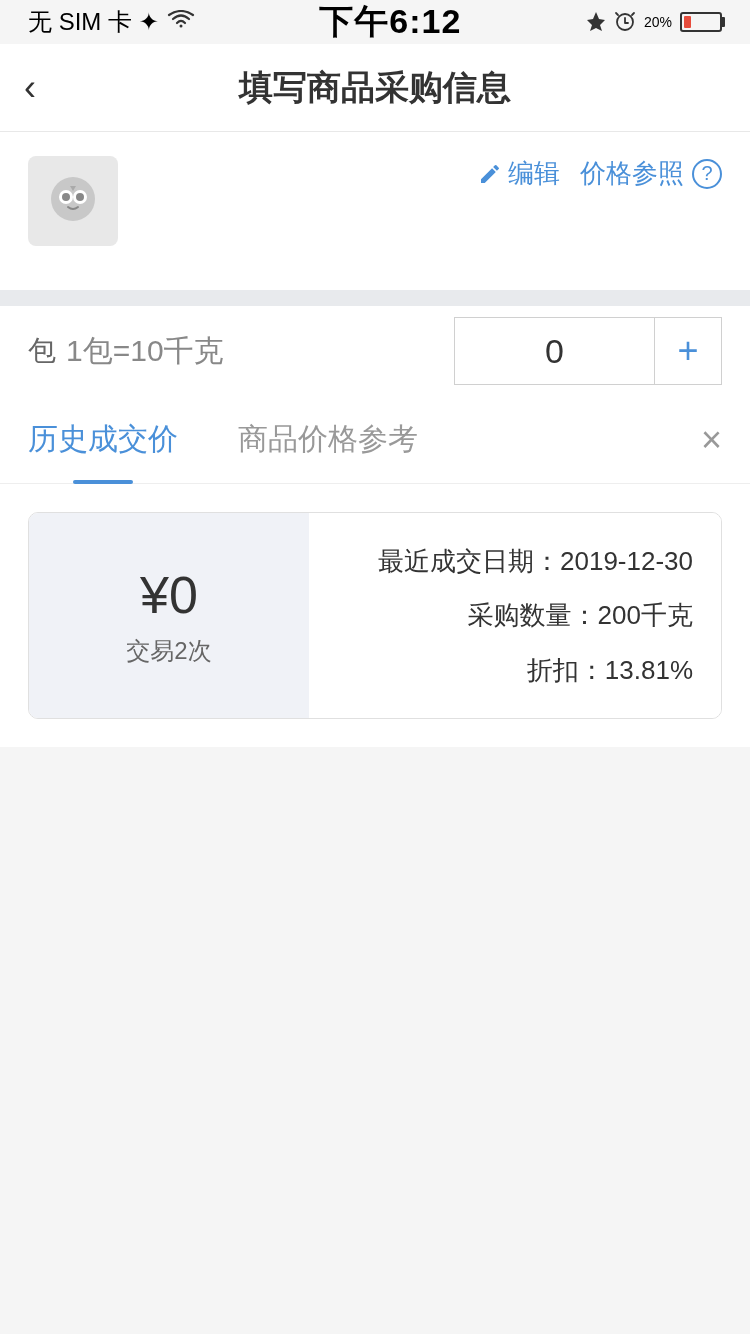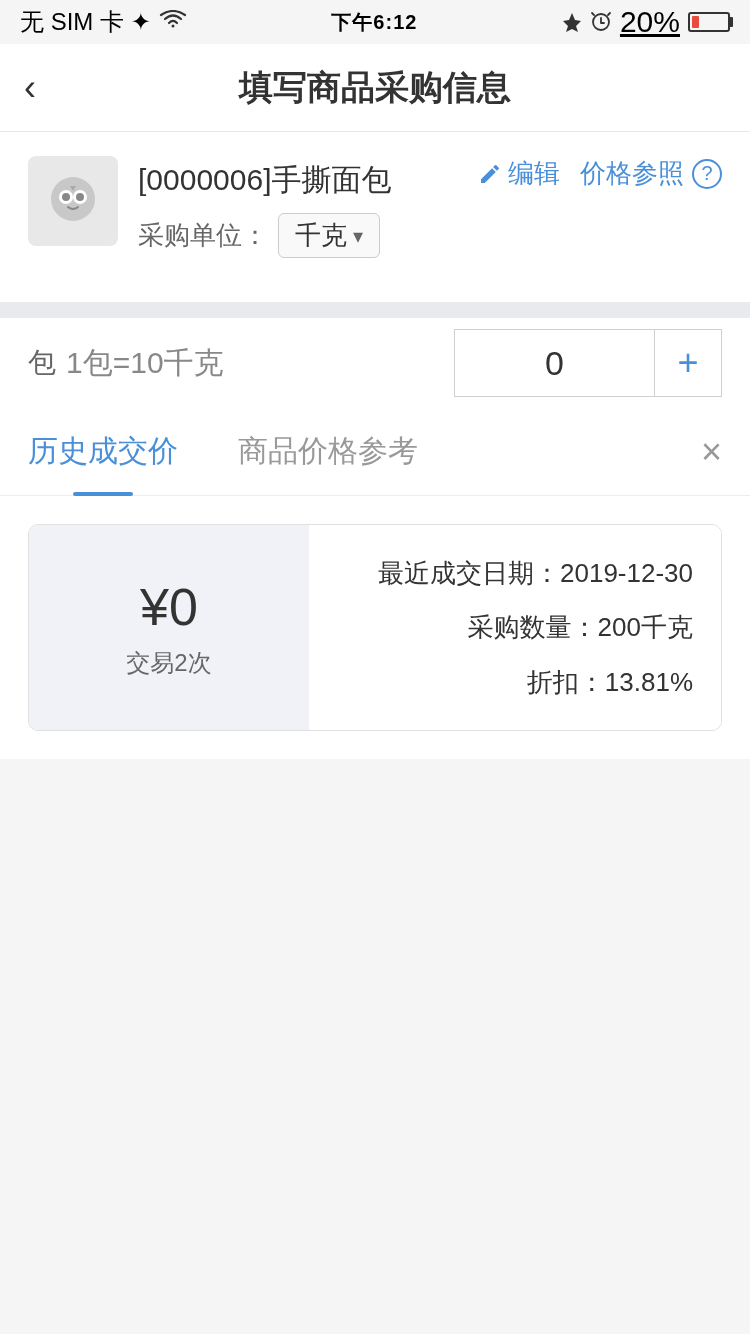--- a/index.html
+++ b/index.html
@@ -13,41 +13,40 @@
     }
 
     
     .status-bar {
       width: 750px;
       height: 44px;
       background: #f5f5f5;
       display: flex;
       align-items: center;
       justify-content: space-between;
-      padding: 0 20px;
+      padding: 0 28px;
       font-size: 26px;
       font-weight: 500;
     }
     .status-left {
       display: flex;
       align-items: center;
       gap: 8px;
       font-size: 24px;
     }
     .status-center {
-      font-size: 20px;
+      font-size: 34px;
       font-weight: 600;
       letter-spacing: 1px;
     }
     .status-right {
       display: flex;
       align-items: center;
       gap: 8px;
-      font-size: 30px;
-      text-decoration: underline;
+      font-size: 14px;
     }
     .battery {
       display: inline-flex;
       align-items: center;
       gap: 2px;
     }
     .battery-body {
       width: 42px;
       height: 20px;
       border: 2px solid #333;
@@ -408,30 +407,20 @@
         <svg width="60" height="60" viewBox="0 0 60 60">
           <circle cx="30" cy="28" r="22" fill="#c8c8c8"></circle>
           <circle cx="23" cy="26" r="7" fill="#fff"></circle>
           <circle cx="37" cy="26" r="7" fill="#fff"></circle>
           <circle cx="23" cy="26" r="4" fill="#888"></circle>
           <circle cx="37" cy="26" r="4" fill="#888"></circle>
           <path d="M25 36 Q30 40 35 36" stroke="#888" stroke-width="2" fill="none" stroke-linecap="round"></path>
           <polygon points="30,20 27,15 33,15" fill="#aaa"></polygon>
         </svg>
       </div>
-      <div class="product-info">
-        <div class="product-name">[0000006]手撕面包</div>
-        <div class="product-unit-row">
-          <span class="product-unit-label">采购单位：</span>
-          <div class="unit-select">
-            <span>千克</span>
-            <span class="unit-select-arrow">▾</span>
-          </div>
-        </div>
-      </div>
     </div>
     <div style="display:flex;align-items:flex-end;gap:20px;">
       <div class="edit-link">
         <svg width="24" height="24" viewBox="0 0 24 24" fill="#4a90d9">
           <path d="M3 17.25V21h3.75L17.81 9.94l-3.75-3.75L3 17.25zm17.71-10.21a1 1 0 0 0 0-1.41l-2.34-2.34a1 1 0 0 0-1.41 0l-1.83 1.83 3.75 3.75 1.83-1.83z"></path>
         </svg>
         <span>编辑</span>
       </div>
       <div class="price-ref-link">
         <span>价格参照</span>

